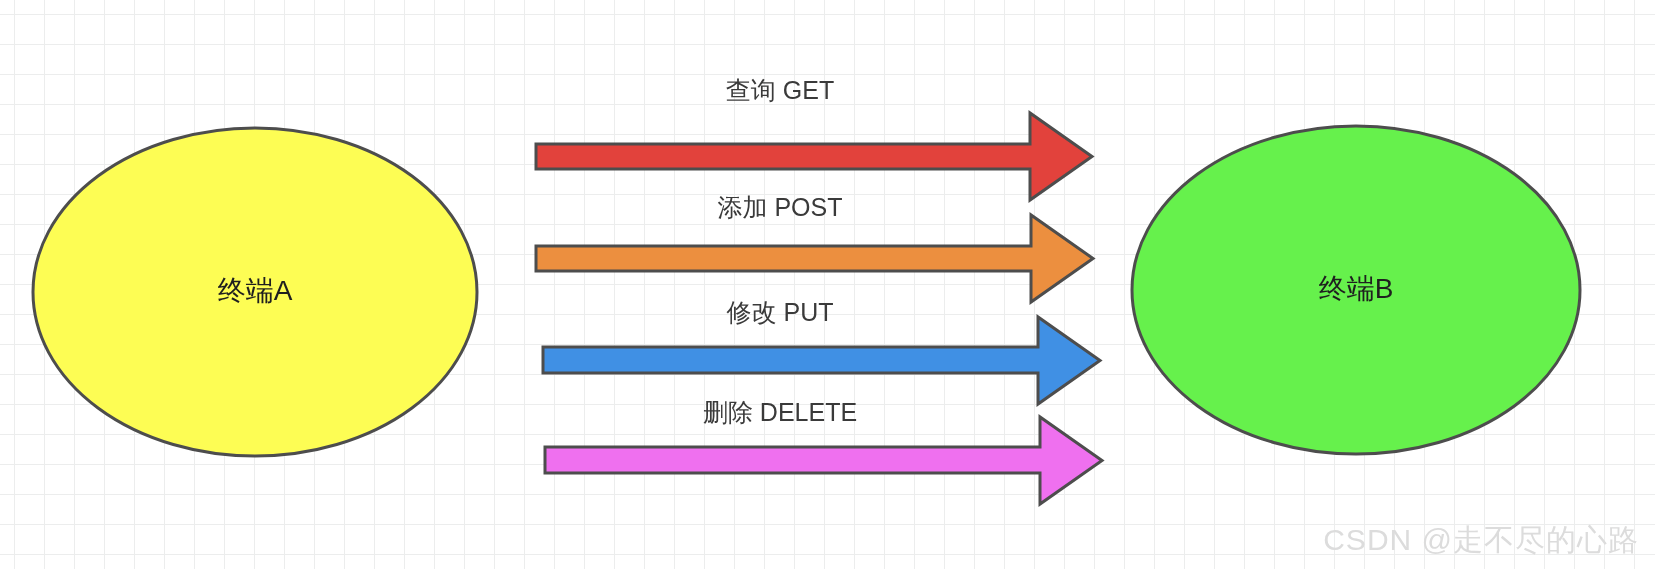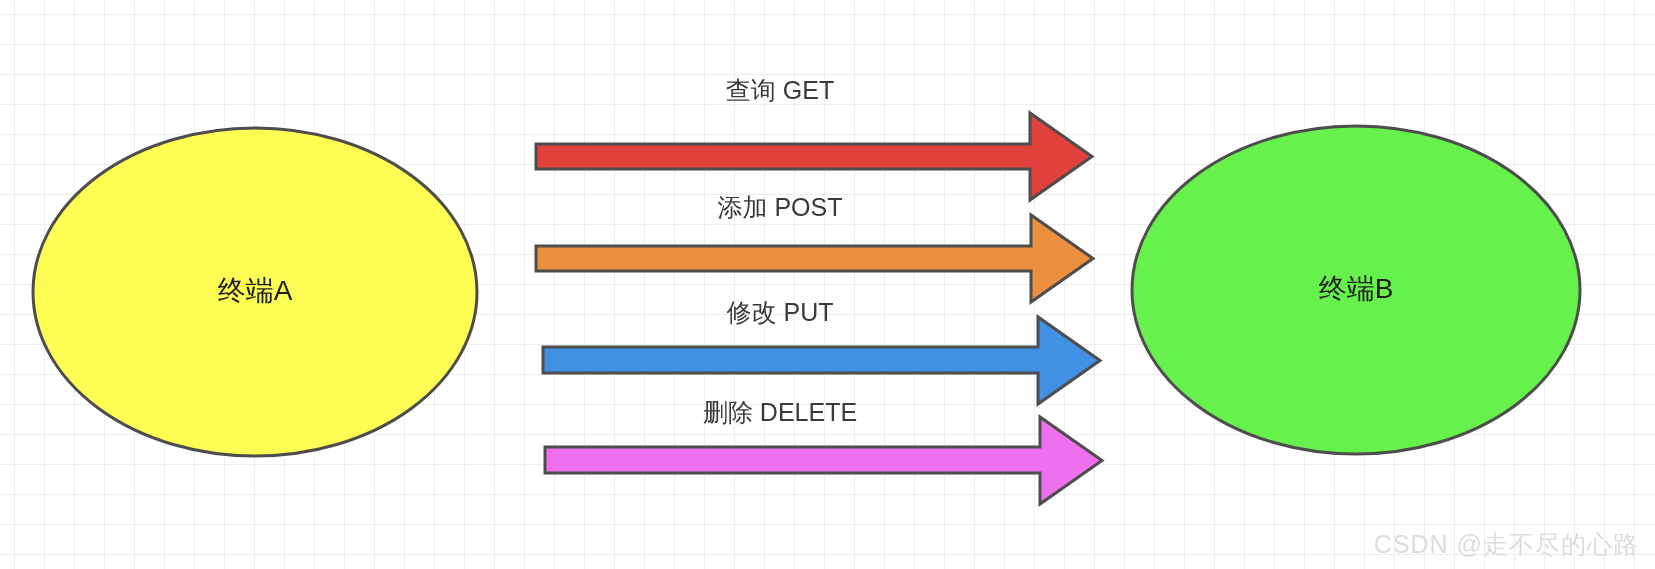--- a/index.html
+++ b/index.html
@@ -51,21 +51,21 @@
   }
   .shape-stroke {
     stroke: #4d4d4d;
     stroke-width: 3;
     stroke-linejoin: miter;
   }
   .watermark {
     position: absolute;
     right: 16px;
     bottom: 8px;
-    font-size: 25px;
+    font-size: 30px;
     color: #dcdcdc;
     font-family: "Liberation Sans", "DejaVu Sans", sans-serif;
     white-space: nowrap;
     letter-spacing: 1px;
   }
 </style>
 </head>
 <body>
 
 <div id="canvas">

